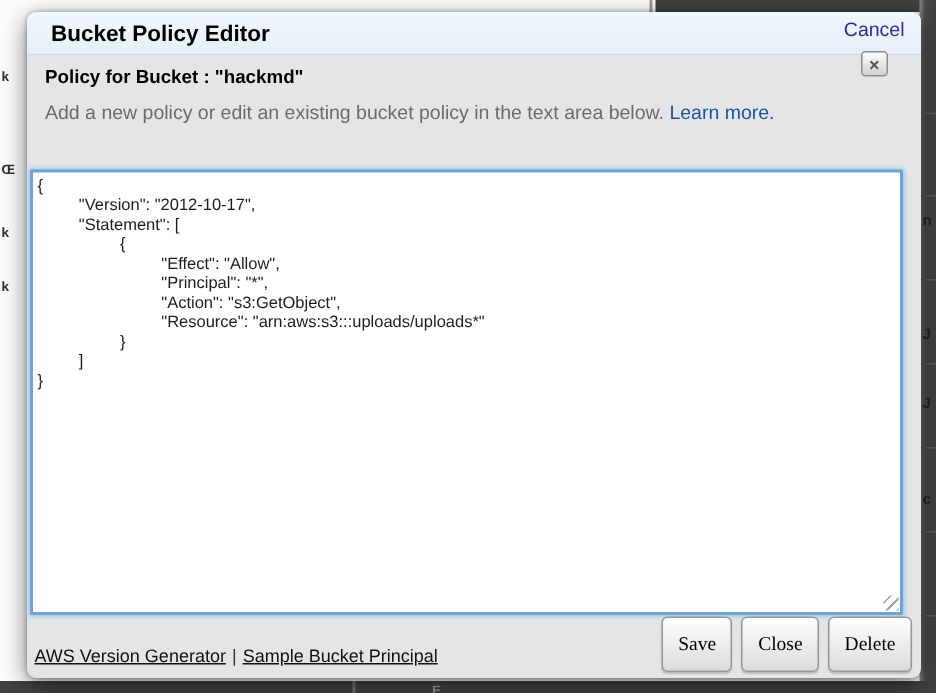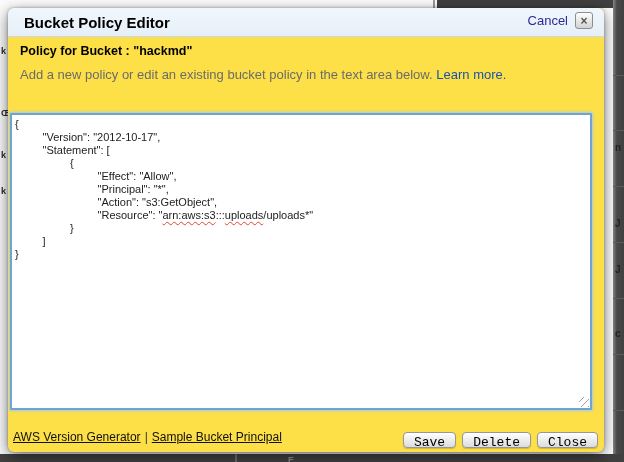--- a/index.html
+++ b/index.html
@@ -14,61 +14,61 @@
   .bg-topdark { position:absolute; left:437px; top:0; width:187px; height:8px; background:#414141; }
   .bg-right { position:absolute; left:613px; top:0; width:11px; height:462px;
               background:linear-gradient(to right,#8a8a8a 0,#4a4a4a 35%,#414141 100%); }
   .bg-right .rline { position:absolute; left:0; width:11px; height:1px; background:#5d5d5d; }
   .bg-right .frag { position:absolute; left:2px; font-size:10px; color:#242424; font-weight:bold; }
   .bg-bottom { position:absolute; left:0; top:454px; width:624px; height:8px; background:#414141; overflow:hidden; }
   .bg-bottom .vline { position:absolute; left:235px; top:0; width:2px; height:8px; background:#6e6e6e; }
   .bg-bottom .frag { position:absolute; left:288px; top:1px; font-size:9px; color:#8f8f8f; font-weight:bold; }
 
   
-  .dialog { position:absolute; left:8px; top:8px; width:596px; height:444px;
-            background:#fde047; border-radius:6px;
+  .dialog { position:absolute; left:18px; top:8px; width:596px; height:444px;
+            background:#e5e5e5; border-radius:6px;
             box-shadow:0 4px 16px rgba(0,0,0,.55), 0 0 3px rgba(0,0,0,.35); }
 
   .dlg-header { position:relative; height:29px; border-radius:6px 6px 0 0;
                 background:linear-gradient(#f0f6fc,#e6eff9);
                 border-bottom:1px solid #c9d9ea; }
   .dlg-title { position:absolute; left:16px; top:6px; font-size:15px; font-weight:bold; color:#000; }
-  .hdr-right { position:absolute; right:11px; top:4px; display:flex; align-items:center; gap:7px; }
+  .hdr-right { position:absolute; right:11px; top:4px; display:flex; align-items:center; gap:7px;flex-direction:column; }
   .cancel-link { font-size:13px; color:#2a2a99; text-decoration:none; cursor:pointer; }
   .x-btn { width:18px; height:17px; border:1px solid #8e8e8e; border-radius:3px;
            background:linear-gradient(#fefefe,#d2d2d2); cursor:pointer;
            display:flex; align-items:center; justify-content:center;
            font-size:12px; font-weight:bold; color:#555; line-height:1;
            box-shadow:0 1px 0 rgba(255,255,255,.6) inset; }
 
   .subtitle { margin:7px 16px 0 12px; font-size:12.5px; font-weight:bold; color:#000; }
   .desc { margin:9px 16px 0 12px; font-size:13px; color:#6b6b6b; }
   .learn-more { color:#1b53a8; text-decoration:none; cursor:pointer; }
 
   
   .policy-ta { position:absolute; left:2px; top:105px; width:582px; height:297px;
                background:#fff; border:2px solid #6ea3d6; border-radius:1px;
                box-shadow:0 0 3px 1px #a6c9e8; cursor:text; overflow:hidden; }
   .policy-text { position:absolute; left:3px; top:3px; right:3px;
                  font-family:"Liberation Sans", sans-serif; font-size:11px;
                  line-height:13px; color:#1c1c1c; }
   .pline { white-space:pre; tab-size:9; -moz-tab-size:9; }
-  .missp { text-decoration:underline; text-decoration-style:wavy;
+  .missp { text-decoration-style:wavy;
            text-decoration-color:#e0442f; text-decoration-thickness:1px;
            text-underline-offset:2px; }
   .grip { position:absolute; right:1px; bottom:1px; width:10px; height:10px; cursor:nwse-resize;
           background:repeating-linear-gradient(135deg, transparent 0 3px, #9aa4ac 3px 4px, transparent 4px 5px); }
 
   
   .footer-links { position:absolute; left:5px; bottom:8px; font-size:12px; color:#111; }
   .footer-links a { color:#111; text-decoration:underline; cursor:pointer; }
   .link-sep { color:#333; margin:0 4px; }
   .footer-btns { position:absolute; right:6px; bottom:4px; display:flex; gap:6px; }
-  .btn { font-family:Liberation Mono, monospace; font-size:13px; color:#000;
-         padding:2px 10px 3px; height:16px;
+  .btn { font-family:Liberation Serif, serif; font-size:13px; color:#000;
+         padding:2px 10px 3px; height:37px;
          border:1px solid #979797; border-radius:4px; cursor:pointer;
          background:linear-gradient(#ffffff,#efefef 45%,#dcdcdc);
          box-shadow:0 1px 1px rgba(0,0,0,.18); }
 </style>
 </head>
 <body>
 
 <div class="stage">
 
   <div class="bg-left" id="bgLeft">
@@ -132,18 +132,18 @@
         </div>
       <div class="grip"></div>
     </div>
 
     <div class="footer-links">
       <a>AWS Version Generator</a><span class="link-sep">|</span><a>Sample Bucket Principal</a>
     </div>
 
     <div class="footer-btns">
       <button class="btn">Save</button>
+      <button class="btn">Close</button>
       <button class="btn">Delete</button>
-      <button class="btn">Close</button>
     </div>
 
   </div>
 </div>
 
 </body></html>

